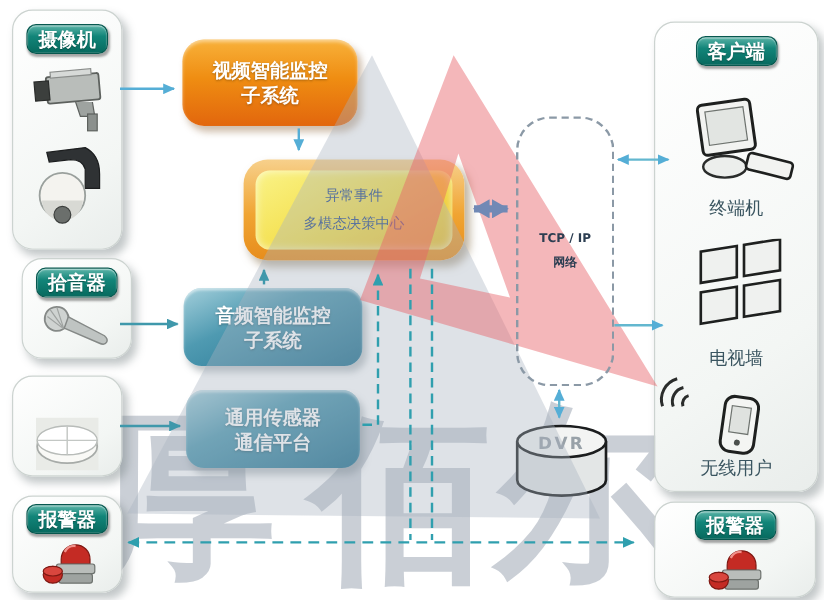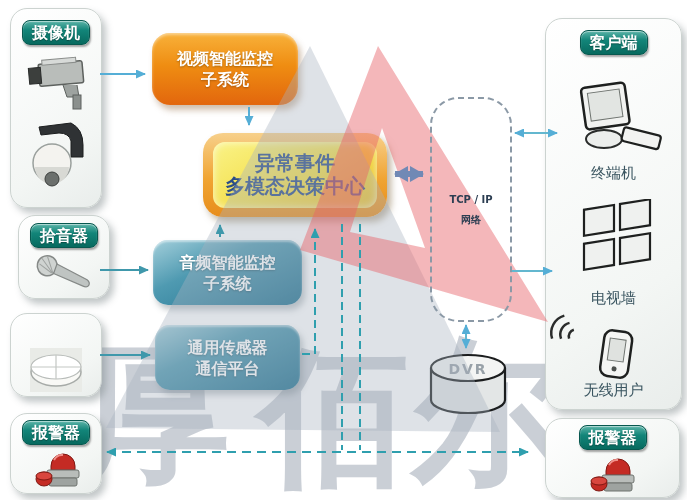--- a/index.html
+++ b/index.html
@@ -24,21 +24,21 @@
   .orange{background:linear-gradient(#f8b13a 0%,#ef8d12 45%,#e2660d 100%);
         border-radius:18px;box-shadow:3px 5px 6px rgba(150,110,70,.45),inset 0 2px 3px rgba(255,255,255,.45);}
   .teal{background:linear-gradient(155deg,#a3cfdb 0%,#4f9ab1 38%,#1f6f8e 100%);
         border-radius:15px;box-shadow:3px 5px 6px rgba(110,125,130,.45),inset 0 2px 2px rgba(255,255,255,.5);}
   .decision-outer{position:absolute;background:linear-gradient(#f7d08b 0%,#f0a432 55%,#e78d1c 100%);
         border-radius:20px;box-shadow:4px 5px 7px rgba(130,105,65,.5);z-index:10;padding:9px 10px;box-sizing:border-box;}
   .decision-inner{width:100%;height:100%;border-radius:12px;
         background:linear-gradient(150deg,#faf387 0%,#f3dd48 55%,#eabd2c 100%);
         box-shadow:inset 0 0 8px rgba(255,255,255,.7);
         display:flex;flex-direction:column;align-items:center;justify-content:center;
-        color:#2b4d88;font-weight:bold;font-size:20px;line-height:23px;text-align:center;}
+        color:#2b4d88;font-weight:normal;font-size:12px;line-height:23px;text-align:center;}
   .dashedbox{position:absolute;border:2px dashed #8b99a6;border-radius:28px;z-index:25;
         display:flex;flex-direction:column;align-items:center;justify-content:center;
         color:#2c3e52;font-weight:bold;font-size:10px;line-height:20px;text-align:center;}
   .clientlabel{position:absolute;width:100%;text-align:center;color:#3a5560;font-weight:normal;font-size:15px;}
   .dvrlabel{color:#98a1a8;font-weight:bold;font-size:14px;letter-spacing:2px;}
   .wm-char{position:absolute;z-index:4;color:rgba(150,160,174,.5);font-weight:bold;
         font-size:150px;line-height:150px;pointer-events:none;}
   svg{display:block;}
   #overlay{position:absolute;left:0;top:0;z-index:30;pointer-events:none;}
   #wm-shapes{position:absolute;left:0;top:0;z-index:20;pointer-events:none;}

